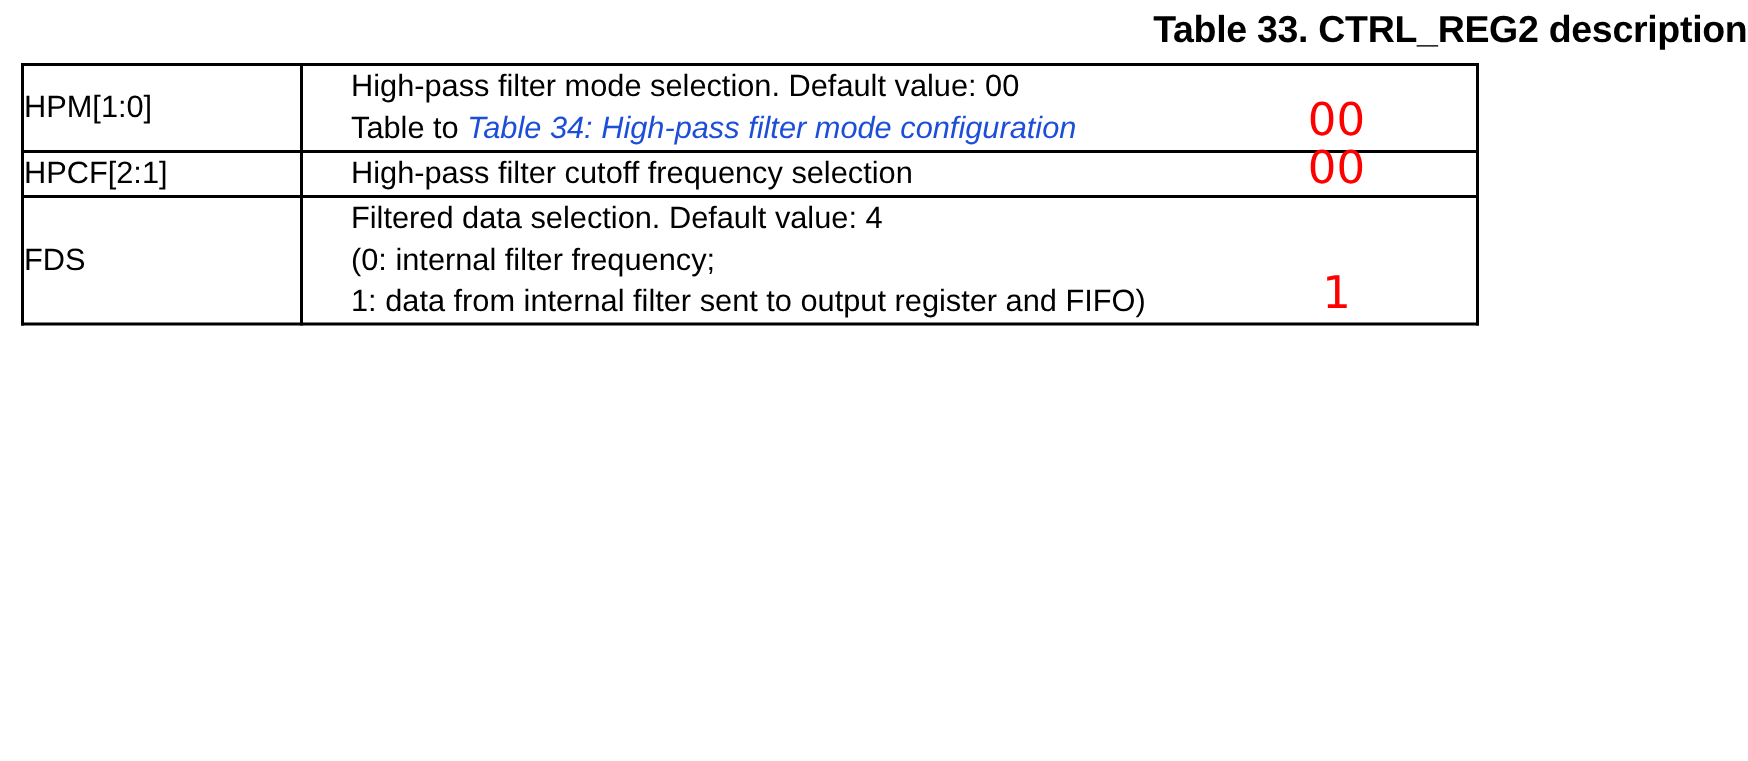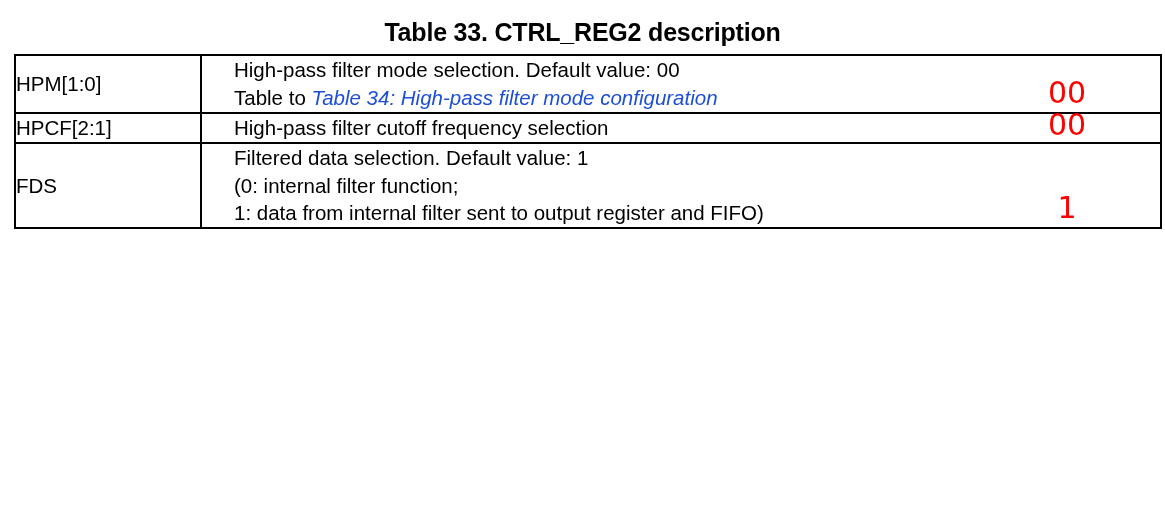--- a/index.html
+++ b/index.html
@@ -16,38 +16,38 @@
   }
 
   .page {
     position: relative;
     width: 1165px;
     height: 507px;
     box-sizing: border-box;
   }
 
   .table-title {
-    text-align: center;
+    text-align: right;
     font-size: 25px;
     font-weight: bold;
     line-height: 1;
-    padding-top: 20px;
+    padding-top: 8px;
     padding-bottom: 9px;
     letter-spacing: -0.2px;
     color: #000000;
   }
 
   .table-wrap {
     position: relative;
     margin: 0 14px 0 14px;
   }
 
   table.reg-table {
     border-collapse: collapse;
-    width: 1148px;
+    width: 972px;
     table-layout: fixed;
     border: 2.5px solid #000000;
   }
 
   table.reg-table td {
     border: 2.5px solid #000000;
     padding: 0;
     vertical-align: middle;
     font-size: 20.5px;
     line-height: 1.36;
@@ -134,22 +134,22 @@
               <span class="value-text v-low">00</span>
             </div>
           </td>
         </tr>
 
         <tr>
           <td class="field-cell">
             <span>FDS</span>
           </td>
           <td class="desc-cell">
-            <div class="desc-line">Filtered data selection. Default value: 1</div>
-            <div class="desc-line">(0: internal filter function;</div>
+            <div class="desc-line">Filtered data selection. Default value: 4</div>
+            <div class="desc-line">(0: internal filter frequency;</div>
             <div class="desc-line">1: data from internal filter sent to output register and FIFO)</div>
             <div class="value-overlay">
               <span class="value-text v-bottom">1</span>
             </div>
           </td>
         </tr>
 
 
 
 

